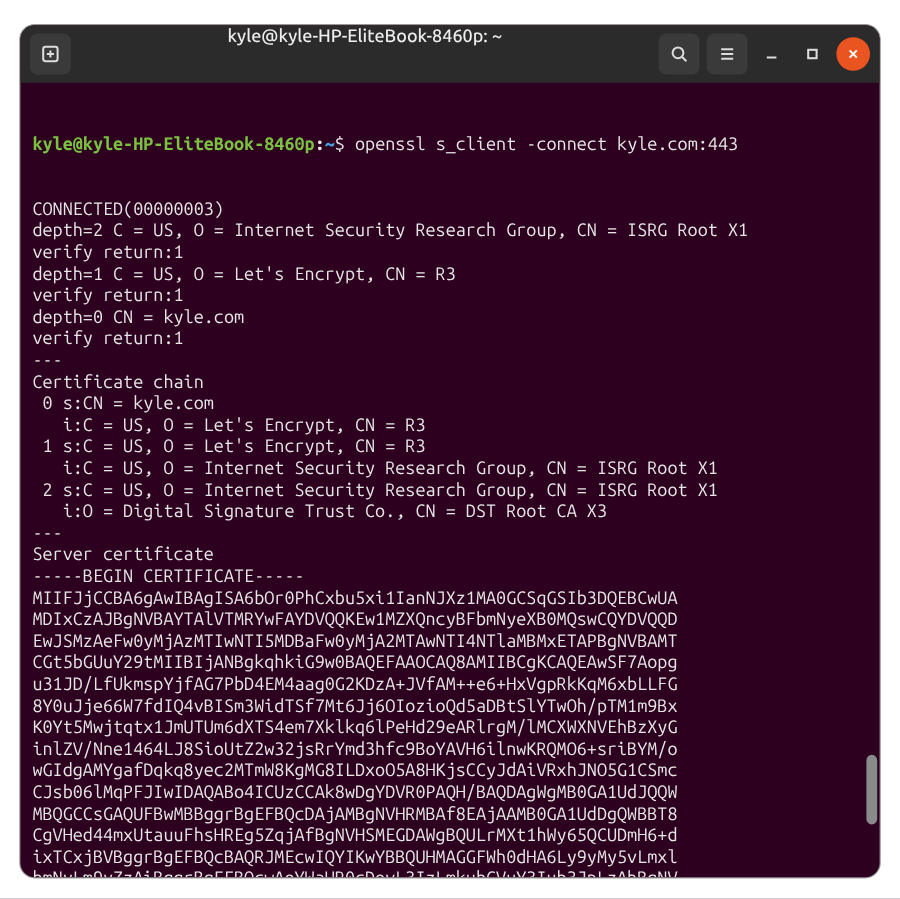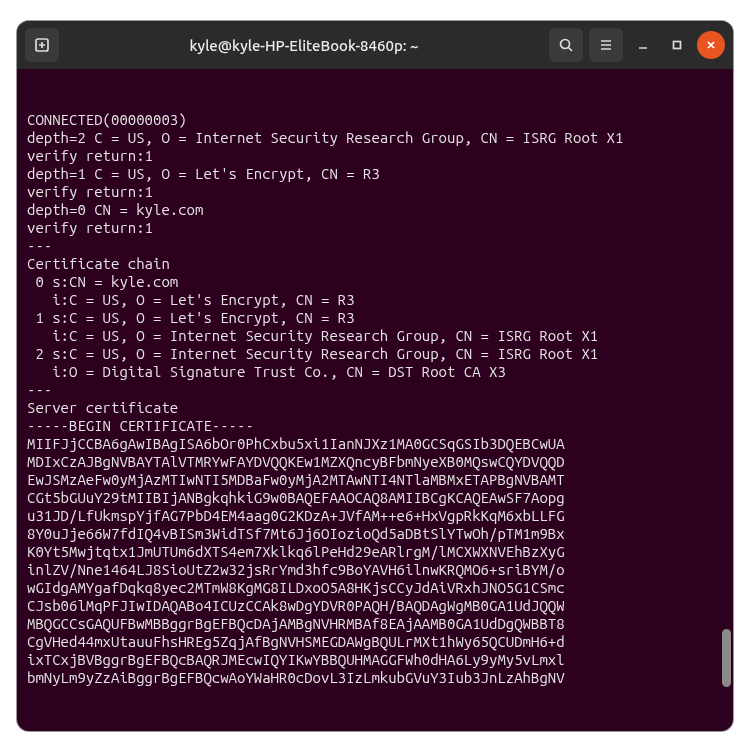--- a/index.html
+++ b/index.html
@@ -20,21 +20,20 @@
     border-radius: 12px;
     overflow: hidden;
     box-shadow: 0 0 0 1px rgba(0,0,0,0.4);
     display: flex;
     flex-direction: column;
   }
   .titlebar {
     height: 48px;
     background: #2b2b2b;
     display: flex;
-    align-items: center;
     padding: 0 8px;
     gap: 6px;
     flex-shrink: 0;
   }
   .tb-left { display: flex; align-items: center; }
   .tb-center { flex: 1; text-align: center; color: #eee; font-size: 15px; font-weight: 500; }
   .tb-right { display: flex; align-items: center; gap: 6px; }
   .tb-btn {
     width: 34px;
     height: 34px;
@@ -135,20 +134,21 @@
       <div class="tb-winbtn close">
         <svg width="12" height="12" viewBox="0 0 12 12">
           <line x1="3" y1="3" x2="9" y2="9"></line>
           <line x1="9" y1="3" x2="3" y2="9"></line>
         </svg>
       </div>
     </div>
   </div>
 
   <div class="terminal-body">
+    <div class="line"><span class="prompt-user">kyle@kyle-HP-EliteBook-8460p</span><span class="prompt-colon">:</span><span class="prompt-path">~</span><span class="prompt-dollar">$ </span><span>openssl s_client -connect kyle.com:443</span></div>
     <div id="output-lines"><div class="line">CONNECTED(00000003)</div><div class="line">depth=2 C = US, O = Internet Security Research Group, CN = ISRG Root X1</div><div class="line">verify return:1</div><div class="line">depth=1 C = US, O = Let's Encrypt, CN = R3</div><div class="line">verify return:1</div><div class="line">depth=0 CN = kyle.com</div><div class="line">verify return:1</div><div class="line">---</div><div class="line">Certificate chain</div><div class="line"> 0 s:CN = kyle.com</div><div class="line">   i:C = US, O = Let's Encrypt, CN = R3</div><div class="line"> 1 s:C = US, O = Let's Encrypt, CN = R3</div><div class="line">   i:C = US, O = Internet Security Research Group, CN = ISRG Root X1</div><div class="line"> 2 s:C = US, O = Internet Security Research Group, CN = ISRG Root X1</div><div class="line">   i:O = Digital Signature Trust Co., CN = DST Root CA X3</div><div class="line">---</div><div class="line">Server certificate</div><div class="line">-----BEGIN CERTIFICATE-----</div><div class="line">MIIFJjCCBA6gAwIBAgISA6bOr0PhCxbu5xi1IanNJXz1MA0GCSqGSIb3DQEBCwUA</div><div class="line">MDIxCzAJBgNVBAYTAlVTMRYwFAYDVQQKEw1MZXQncyBFbmNyeXB0MQswCQYDVQQD</div><div class="line">EwJSMzAeFw0yMjAzMTIwNTI5MDBaFw0yMjA2MTAwNTI4NTlaMBMxETAPBgNVBAMT</div><div class="line">CGt5bGUuY29tMIIBIjANBgkqhkiG9w0BAQEFAAOCAQ8AMIIBCgKCAQEAwSF7Aopg</div><div class="line">u31JD/LfUkmspYjfAG7PbD4EM4aag0G2KDzA+JVfAM++e6+HxVgpRkKqM6xbLLFG</div><div class="line">8Y0uJje66W7fdIQ4vBISm3WidTSf7Mt6Jj6OIozioQd5aDBtSlYTwOh/pTM1m9Bx</div><div class="line">K0Yt5Mwjtqtx1JmUTUm6dXTS4em7Xklkq6lPeHd29eARlrgM/lMCXWXNVEhBzXyG</div><div class="line">inlZV/Nne1464LJ8SioUtZ2w32jsRrYmd3hfc9BoYAVH6ilnwKRQMO6+sriBYM/o</div><div class="line">wGIdgAMYgafDqkq8yec2MTmW8KgMG8ILDxoO5A8HKjsCCyJdAiVRxhJNO5G1CSmc</div><div class="line">CJsb06lMqPFJIwIDAQABo4ICUzCCAk8wDgYDVR0PAQH/BAQDAgWgMB0GA1UdJQQW</div><div class="line">MBQGCCsGAQUFBwMBBggrBgEFBQcDAjAMBgNVHRMBAf8EAjAAMB0GA1UdDgQWBBT8</div><div class="line">CgVHed44mxUtauuFhsHREg5ZqjAfBgNVHSMEGDAWgBQULrMXt1hWy65QCUDmH6+d</div><div class="line">ixTCxjBVBggrBgEFBQcBAQRJMEcwIQYIKwYBBQUHMAGGFWh0dHA6Ly9yMy5vLmxl</div><div class="line">bmNyLm9yZzAiBggrBgEFBQcwAoYWaHR0cDovL3IzLmkubGVuY3Iub3JnLzAhBgNV</div></div>
 
     <div class="scrollbar-track">
       <div class="scrollbar-thumb"></div>
     </div>
   </div>
 
 </div>
 
 </body></html>

